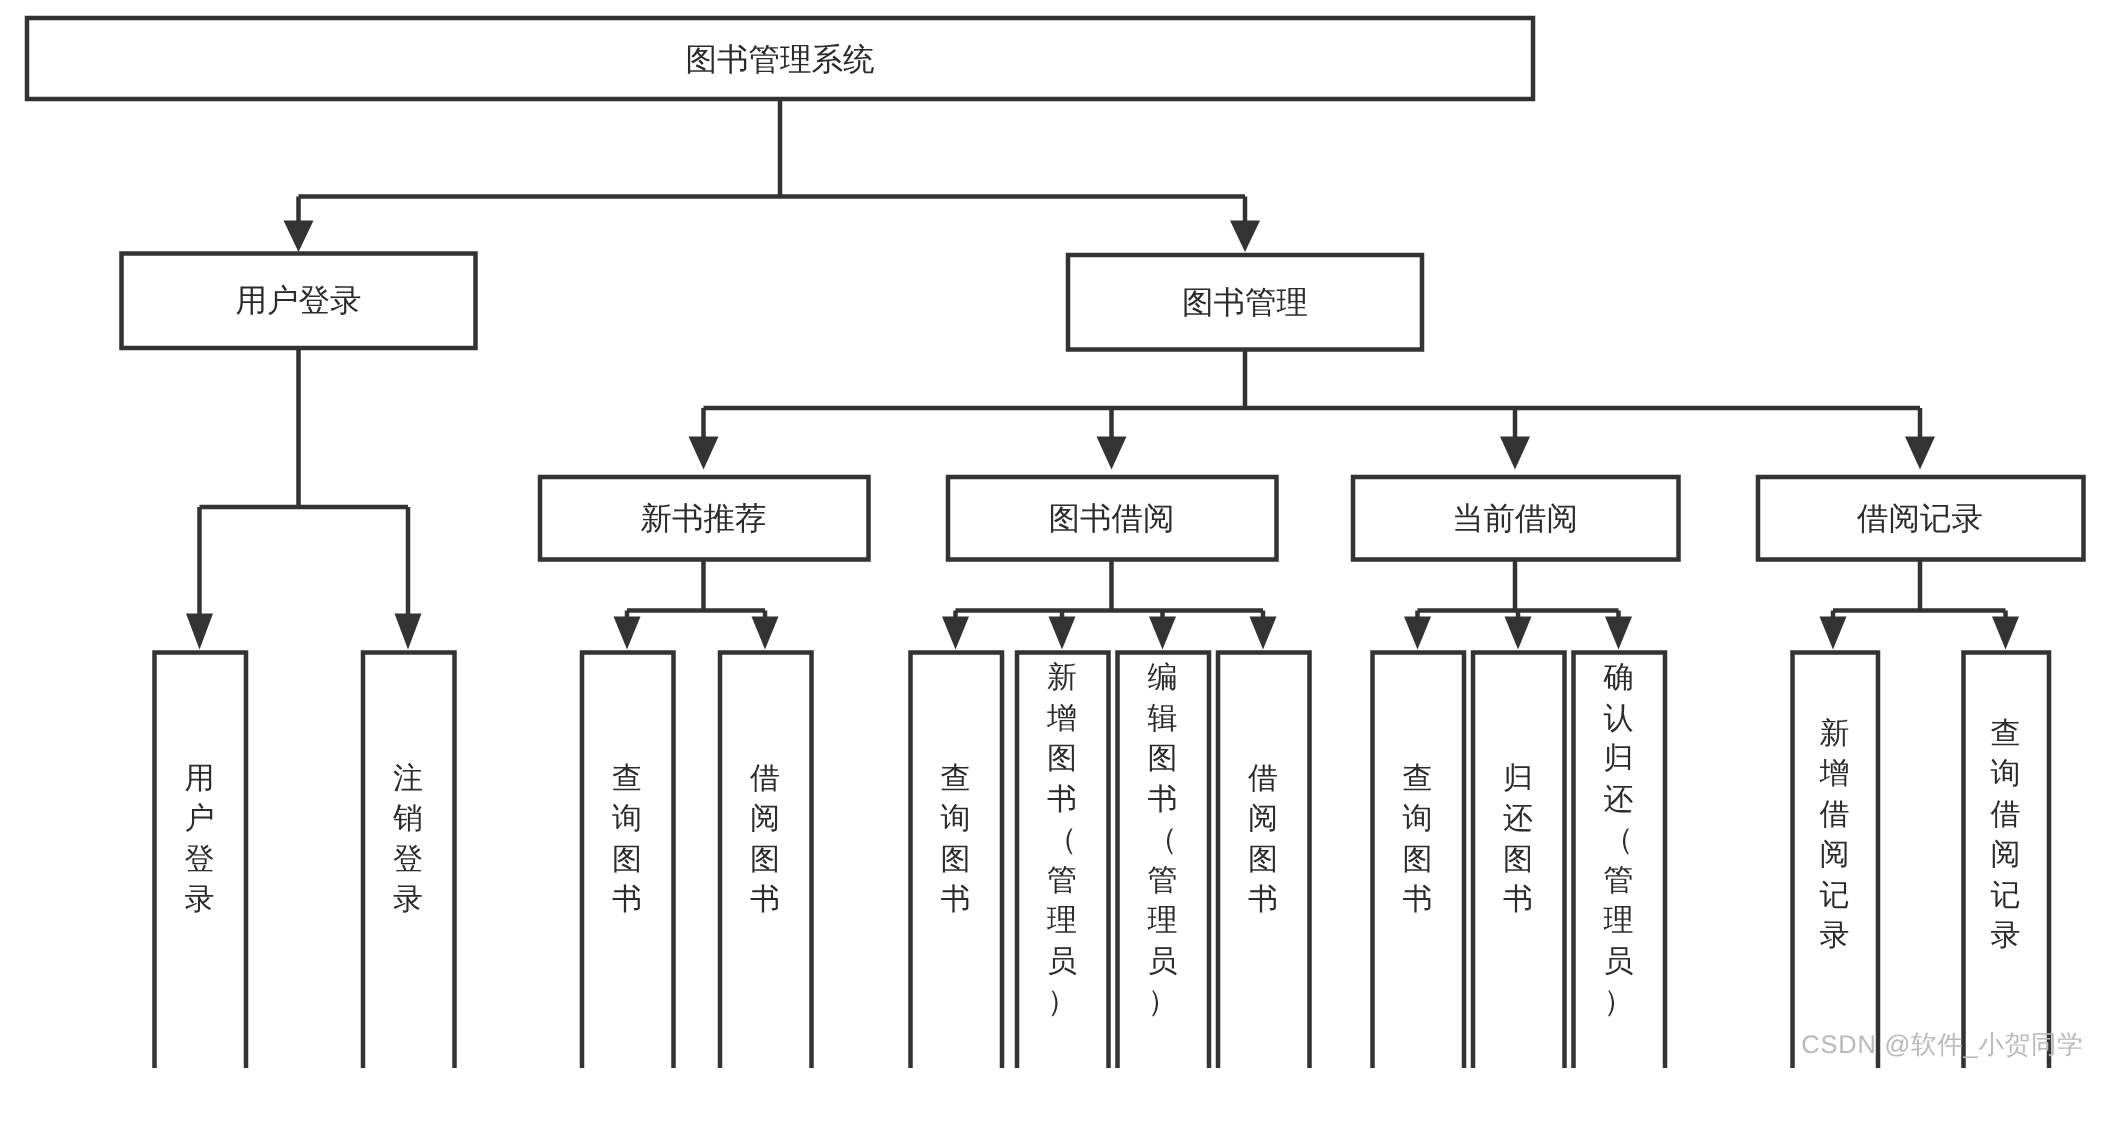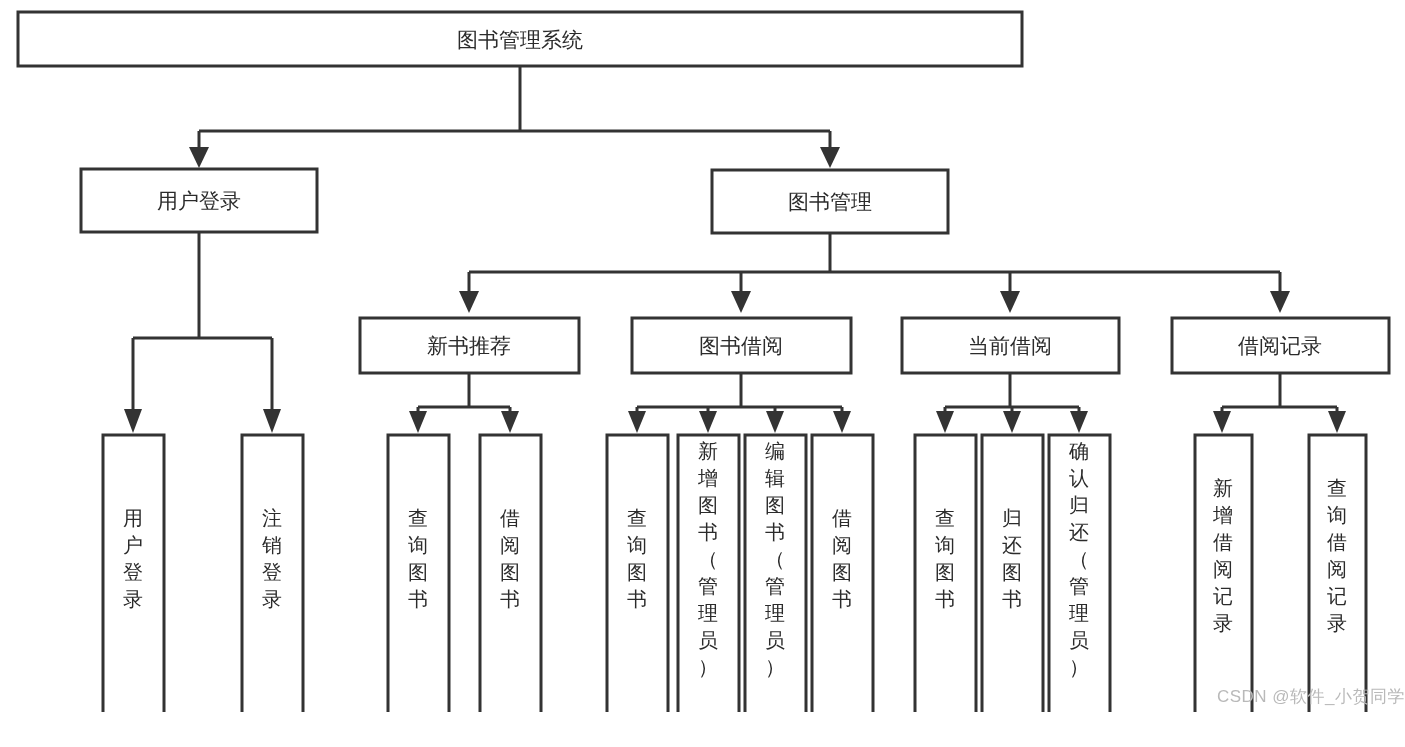--- a/index.html
+++ b/index.html
@@ -46,21 +46,21 @@
     dominant-baseline: middle;
   }
   .node-label-vertical {
     fill: #2b2b2b;
     font-family: "Liberation Sans", "DejaVu Sans", sans-serif;
     font-size: 20px;
     text-anchor: middle;
   }
   .watermark {
     position: absolute;
-    right: 0;
+    right: 16px;
     bottom: 4px;
     font-family: "Liberation Sans", "DejaVu Sans", sans-serif;
     font-size: 17px;
     color: #b9b9b9;
     letter-spacing: 0.5px;
     white-space: nowrap;
     pointer-events: none;
     margin-left: 32px;
   }
 </style>

